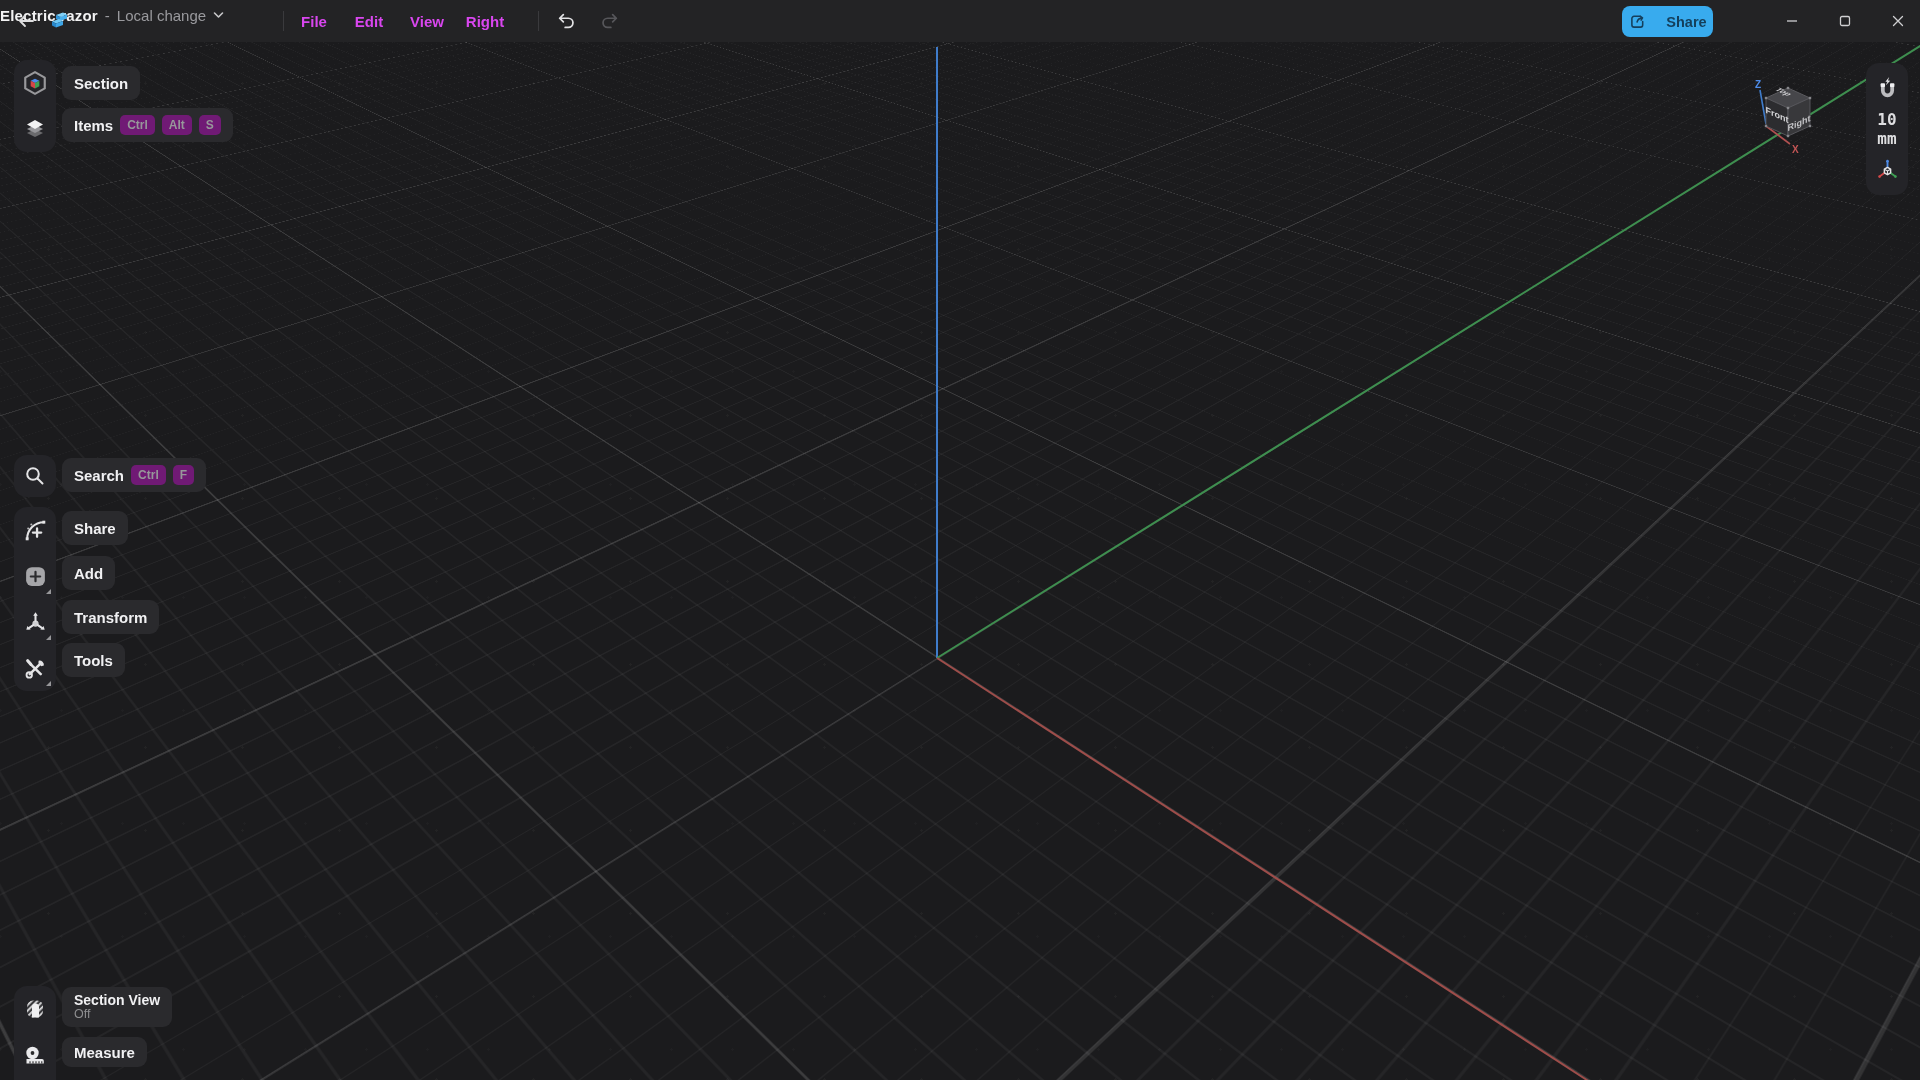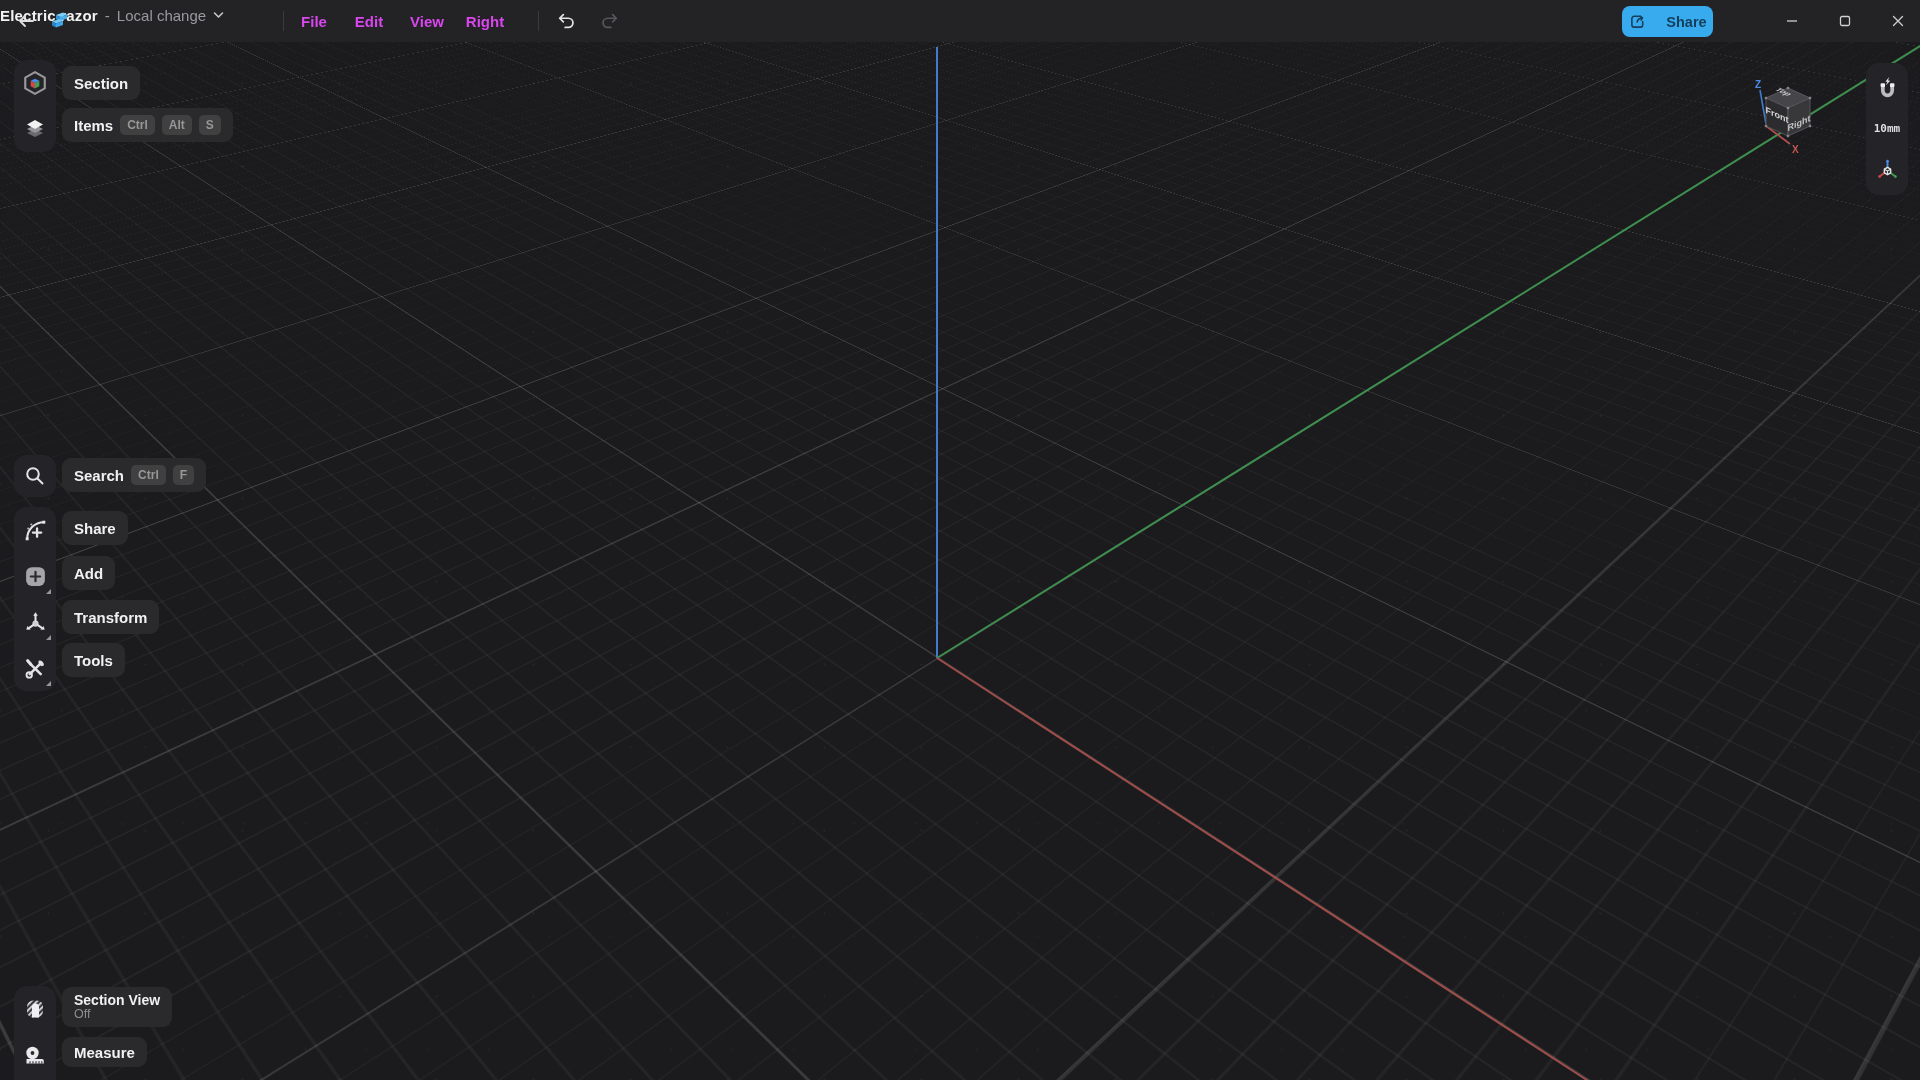--- a/index.html
+++ b/index.html
@@ -50,29 +50,29 @@
   .rail { position:absolute; background:#242428; border-radius:13px; display:flex; flex-direction:column;
           align-items:center; z-index:10; }
   .icon-cell { width:42px; height:46px; display:flex; align-items:center; justify-content:center;
                position:relative; cursor:pointer; }
   .corner-tri { position:absolute; right:5px; bottom:5px; width:0; height:0;
                 border-bottom:5px solid #97979A; border-left:5px solid transparent; }
   .pill { position:absolute; display:inline-flex; align-items:center; height:34px; padding:0 12px;
           background:#2A2A2D; border-radius:9px; color:#F1F1F3; font-size:15px; font-weight:700;
           white-space:nowrap; z-index:10; cursor:pointer; }
   .keycap { display:inline-flex; align-items:center; justify-content:center; height:20px; min-width:20px;
-            padding:0 7px; margin-left:7px; border-radius:5px; background:#404040; color:#97979A;
+            padding:0 7px; margin-left:7px; border-radius:5px; background:#701a75; color:#97979A;
             font-size:12px; font-weight:600; }
   .pill-2line { flex-direction:column; align-items:flex-start; justify-content:center; height:40px; gap:1px; }
   .pill-2line .line1 { font-size:14px; font-weight:700; color:#F1F1F3; line-height:1; }
   .pill-2line .line2 { font-size:12.5px; font-weight:400; color:#8E8E90; line-height:1; }
 
   .right-rail { left:1866px; top:63px; width:42px; height:132px; justify-content:space-between; padding:4px 0; }
-  .grid-size { display:flex; flex-direction:row; align-items:center; justify-content:center; height:40px;
-               font-family:"DejaVu Sans Mono", monospace; font-weight:700; font-size:11px; color:#DEDEE0;
+  .grid-size { display:flex; flex-direction:column; align-items:center; justify-content:center; height:40px;
+               font-family:"DejaVu Sans Mono", monospace; font-weight:700; font-size:16px; color:#DEDEE0;
                line-height:1.2; cursor:pointer; }
 
   .viewcube { position:absolute; left:1726px; top:60px; width:104px; height:104px; z-index:6; cursor:pointer; }
 
   svg { display:block; }
 </style>
 </head>
 <body>
 
 <div class="stage">

